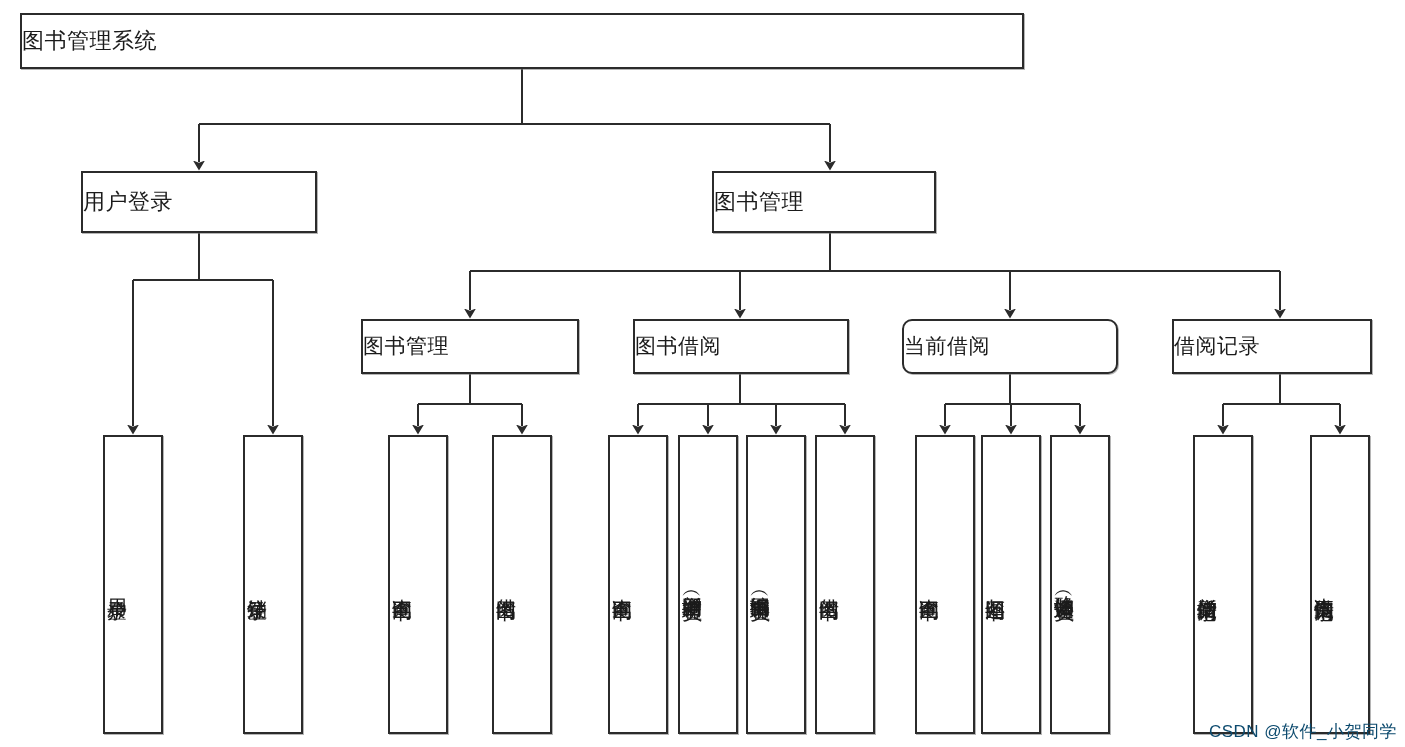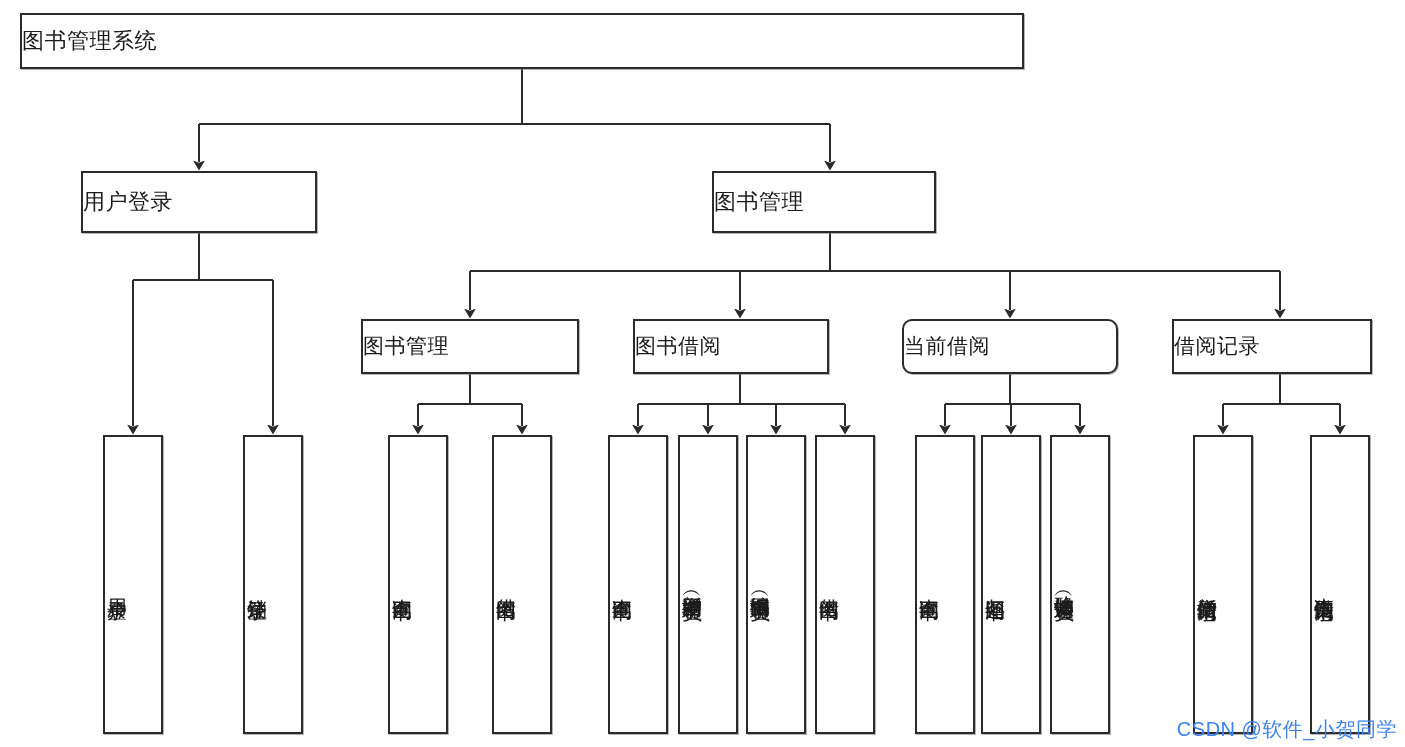--- a/index.html
+++ b/index.html
@@ -53,22 +53,22 @@
     white-space: nowrap;
   }
   .level-1 .node-label { font-size: 22px; }
   .level-2 .node-label { font-size: 22px; }
   .level-3 .node-label { font-size: 21px; }
 
   #watermark {
     position: absolute;
     right: 8px;
     bottom: 4px;
-    color: #3b82f6;
-    font-size: 20px;
+    color: #0c4a6e;
+    font-size: 17px;
     letter-spacing: 0.5px;
     white-space: nowrap;
     pointer-events: none;
   }
 </style>
 </head>
 <body>
 
 <div id="diagram-root">
 
@@ -133,21 +133,21 @@
   <div class="node-box level-2" style="left:81px; top:171px; width:236px; height:62px;">
     <span class="node-label">用户登录</span>
   </div>
   <div class="node-box level-2" style="left:712px; top:171px; width:224px; height:62px;">
     <span class="node-label">图书管理</span>
   </div>
 
   <div class="node-box level-3" style="left:361px; top:319px; width:218px; height:55px;">
     <span class="node-label">图书管理</span>
   </div>
-  <div class="node-box level-3" style="left:633px; top:319px; width:196px; height:55px;">
+  <div class="node-box level-3" style="left:633px; top:319px; width:216px; height:55px;">
     <span class="node-label">图书借阅</span>
   </div>
   <div class="node-box level-3" style="left:902px; top:319px; width:216px; height:55px;border-radius:10px;">
     <span class="node-label">当前借阅</span>
   </div>
   <div class="node-box level-3" style="left:1172px; top:319px; width:200px; height:55px;">
     <span class="node-label">借阅记录</span>
   </div>
 
   <div class="node-box vertical" style="left:103px; top:435px; width:60px; height:299px;">

